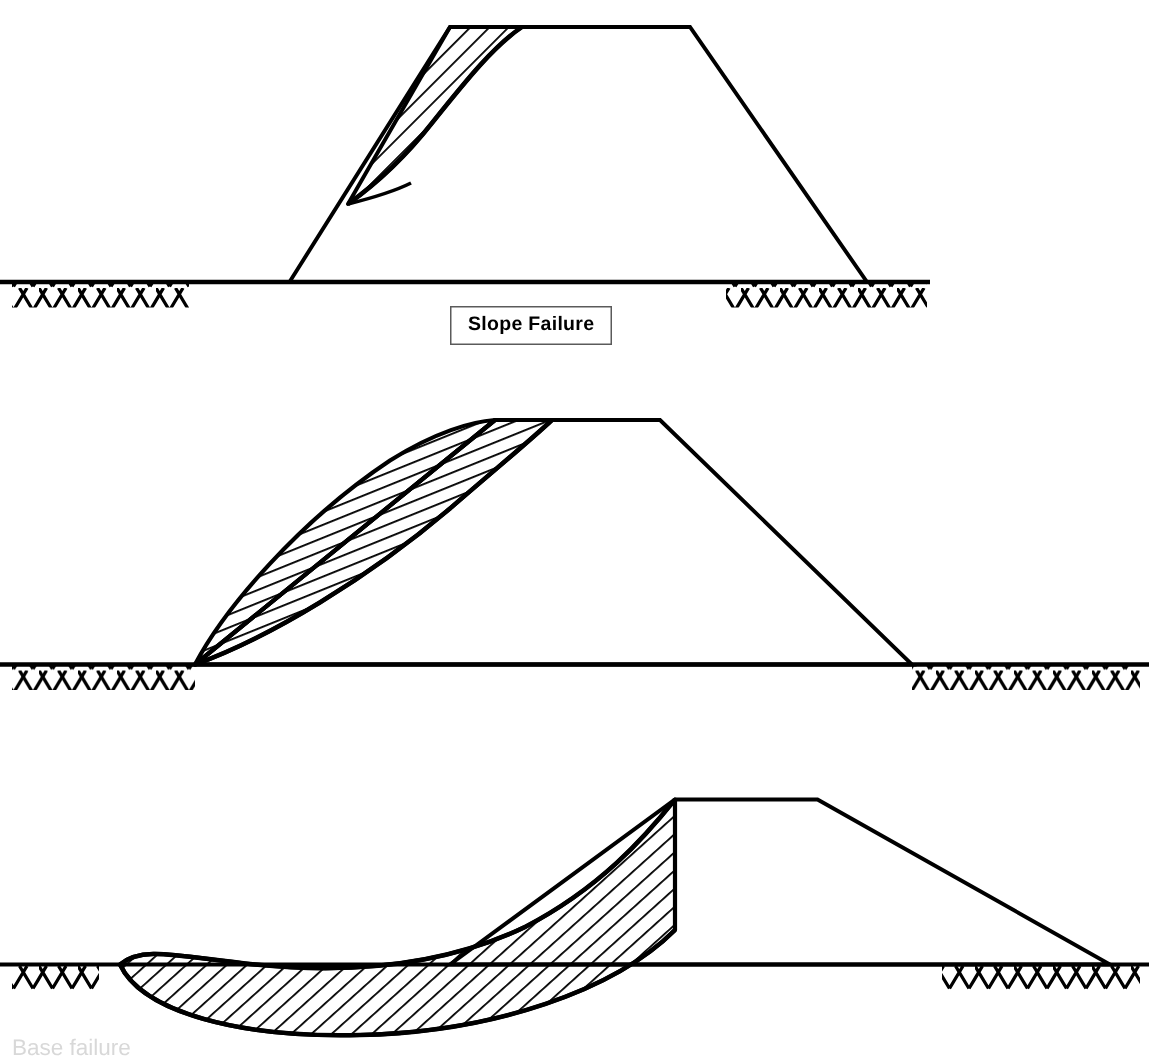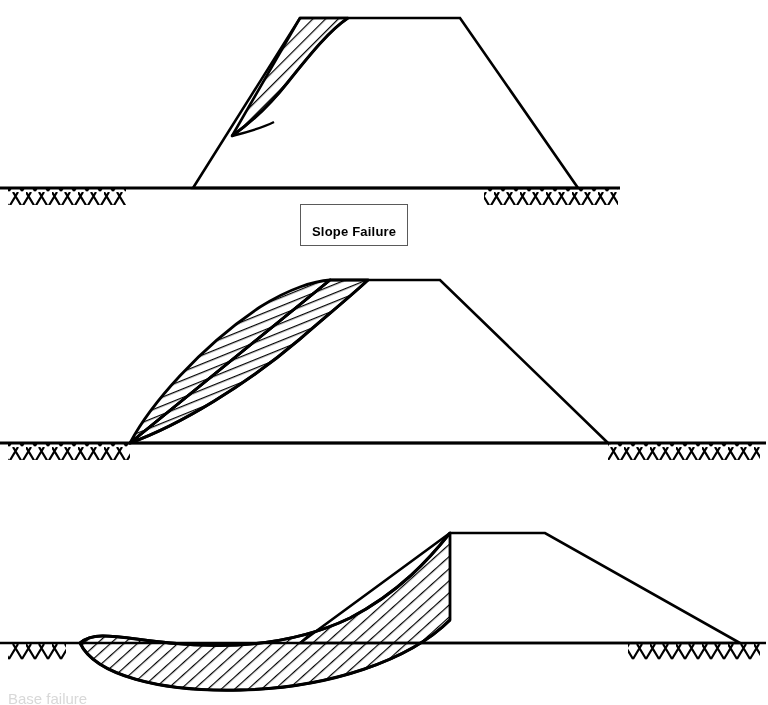--- a/index.html
+++ b/index.html
@@ -34,21 +34,21 @@
   }
   .caption-box {
     position: absolute;
     border: 1px solid #5a5a5a;
     background: #ffffff;
     color: #000000;
     font-size: 13px;
     font-weight: bold;
     font-family: "Liberation Sans", sans-serif;
     letter-spacing: 0.2px;
-    padding: 20px 11px 5px 11px;
+    padding: 4px 11px 5px 11px;
     white-space: nowrap;
     line-height: 1.15;
   }
   #caption-slope { left: 300px; top: 204px; }
 
   .footnote {
     position: absolute;
     left: 8px;
     top: 690px;
     font-size: 15px;

